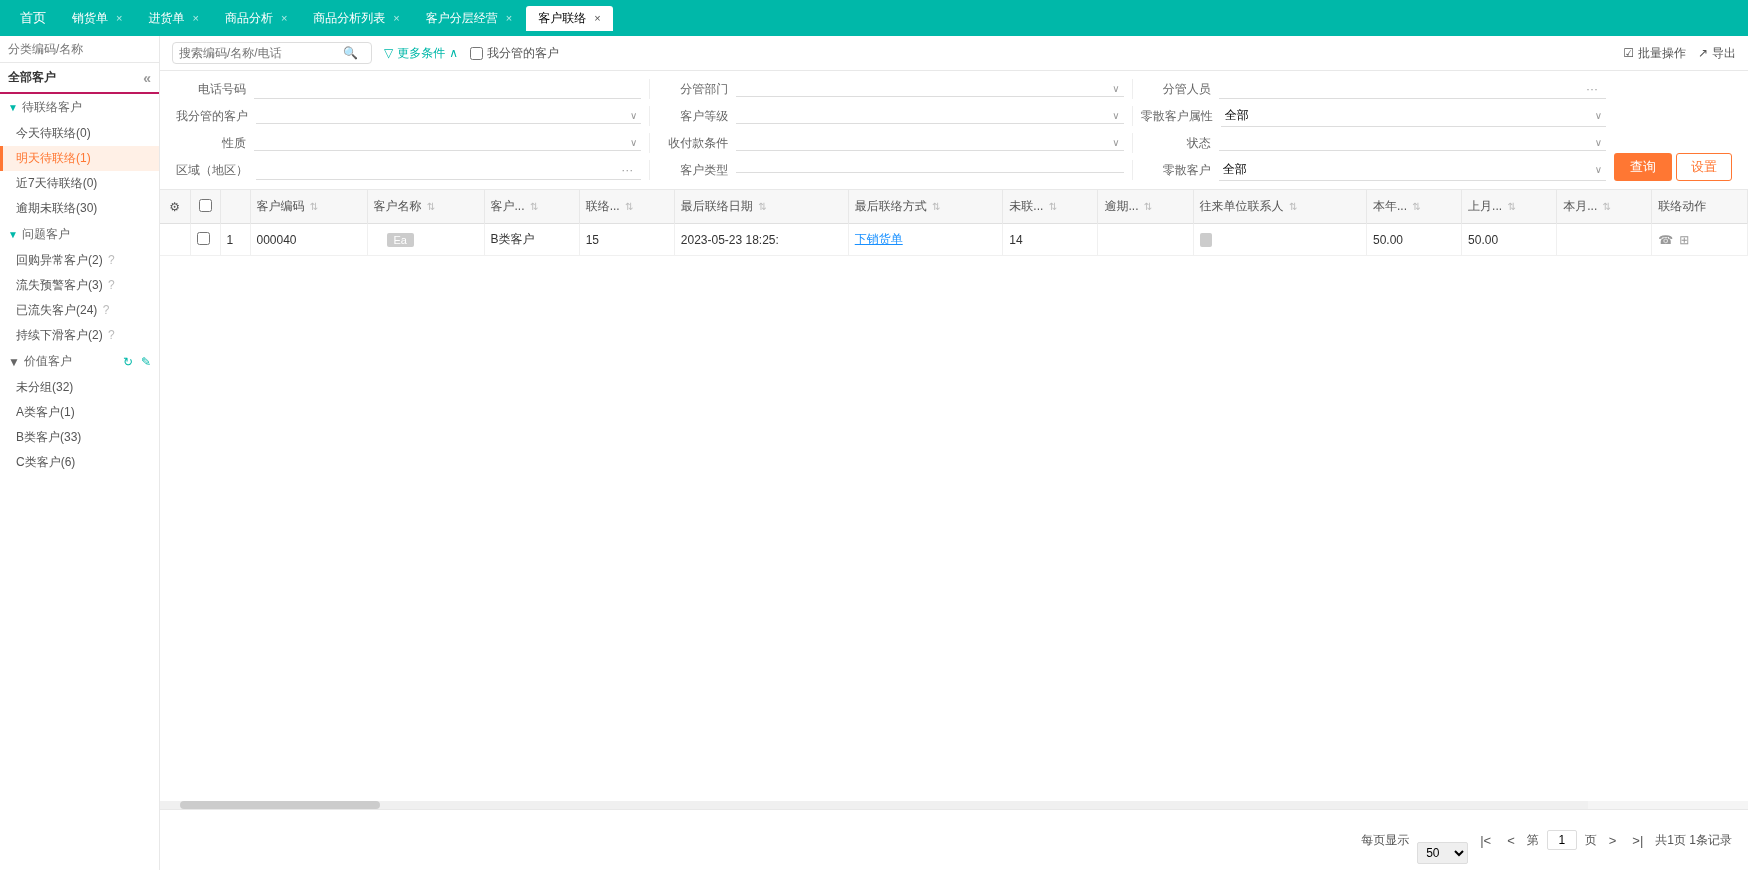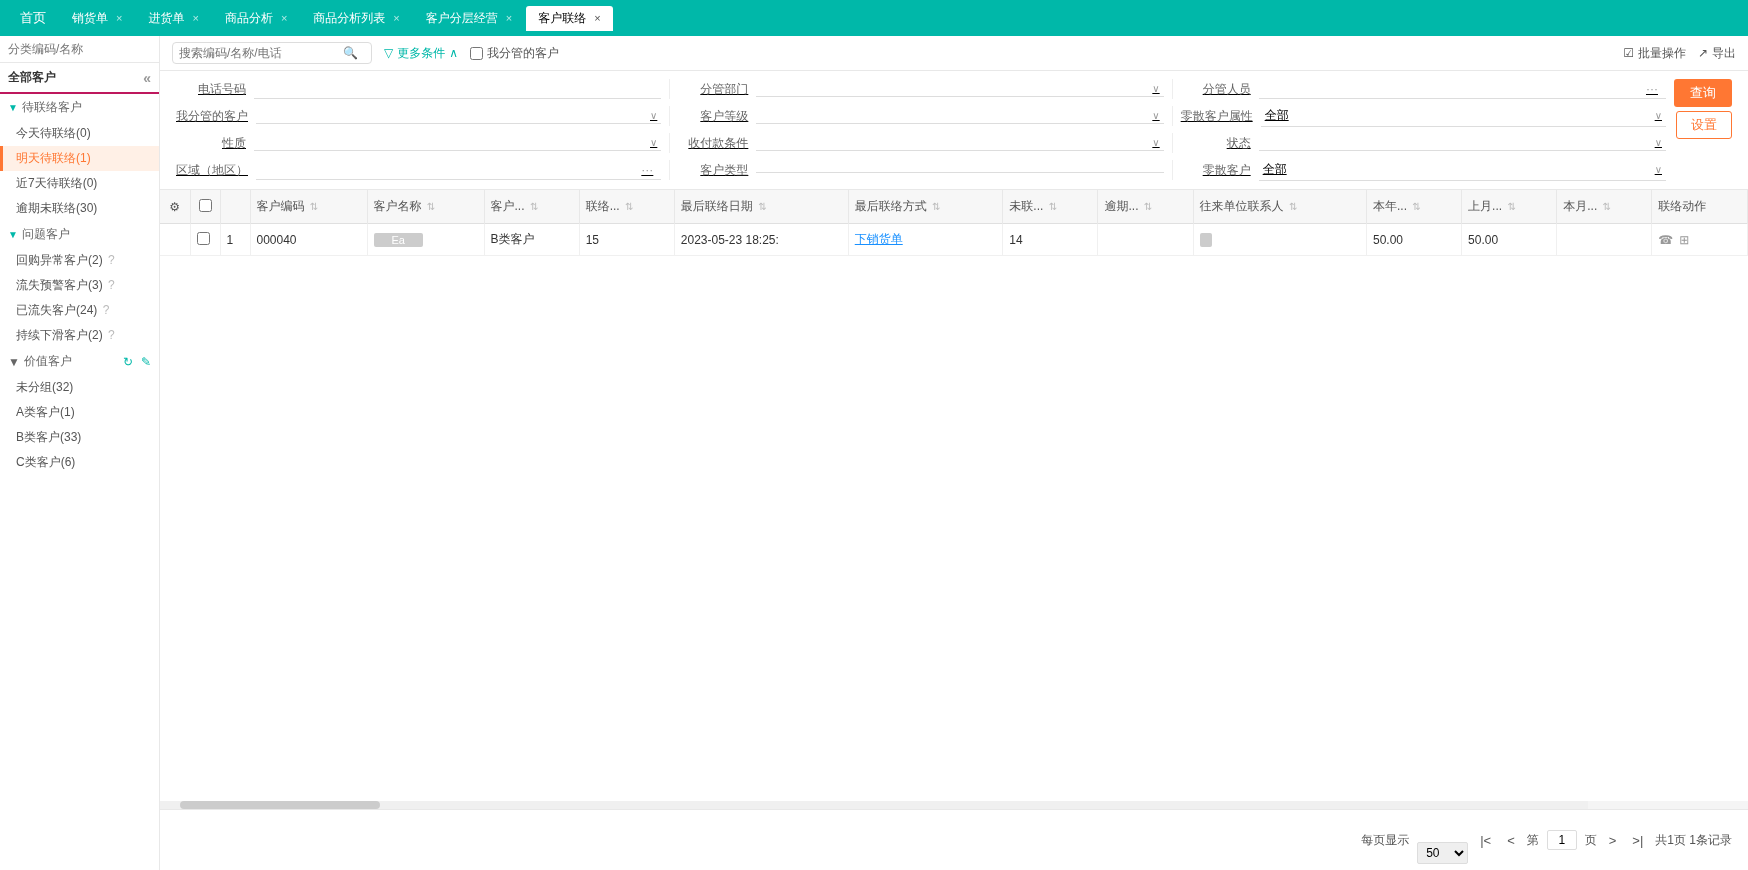--- a/index.html
+++ b/index.html
@@ -165,21 +165,20 @@
       align-items: center;
       gap: 8px;
       margin-bottom: 6px;
     }
     .filter-row:last-child { margin-bottom: 0; }
     .filter-field {
       display: flex;
       align-items: center;
       flex: 1;
       gap: 8px;
-      text-decoration: underline;
     }
     .filter-label {
       color: #666;
       white-space: nowrap;
       min-width: 70px;
       text-align: right;
     }
     .filter-input {
       flex: 1;
       border: none;
@@ -213,21 +212,21 @@
       background: #fff;
       color: #ff7733;
       border: 1px solid #ff7733;
       padding: 4px 14px;
       border-radius: 3px;
       cursor: pointer;
       font-size: 13px;
     }
     .filter-actions {
       display: flex;
-      flex-direction: column;
+      flex-direction: row;
       gap: 4px;
       align-items: flex-end;
     }
     .dots-btn { color: #999; cursor: pointer; padding: 0 4px; }
 
     
     .table-area {
       flex: 1;
       overflow: auto;
       background: #fff;
@@ -601,21 +600,21 @@
             </th>
           </tr>
         </thead>
         <tbody>
           <tr>
             <td></td>
             <td><input type="checkbox" style=""></td>
             <td>1</td>
             <td>000040</td>
             <td>
-              <span style="background:#ccc; color:#fff; padding:1px 18px; border-radius:2px; font-size:11px;">Ea</span>
+              <span style="background:#ccc; color:#fff; padding:1px 7px; border-radius:2px; font-size:11px;margin-left:13px;">Ea</span>
             </td>
             <td>B类客户</td>
             <td>15</td>
             <td>2023-05-23 18:25:</td>
             <td class="link">下销货单</td>
             <td>14</td>
             <td></td>
             <td>
               <span style="background:#ccc; color:#fff; padding:1px 6px; border-radius:2px; font-size:11px;"></span>
             </td>

